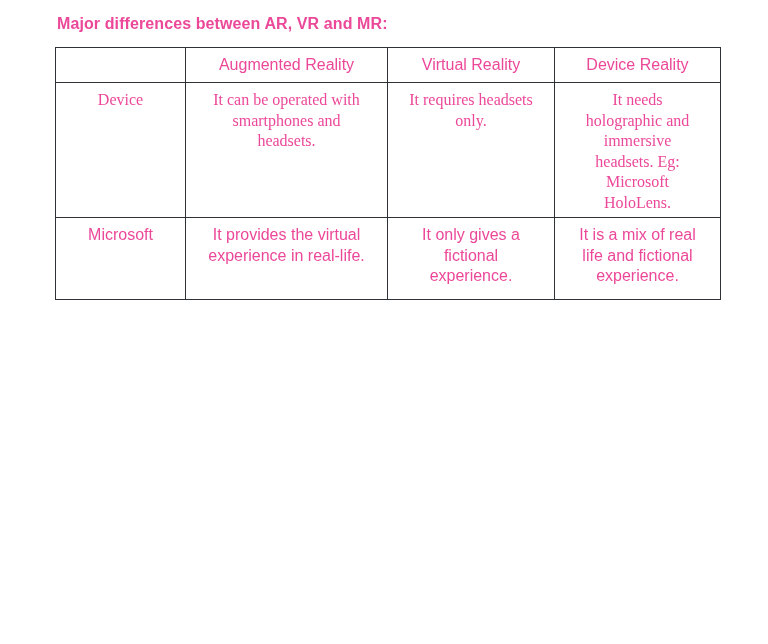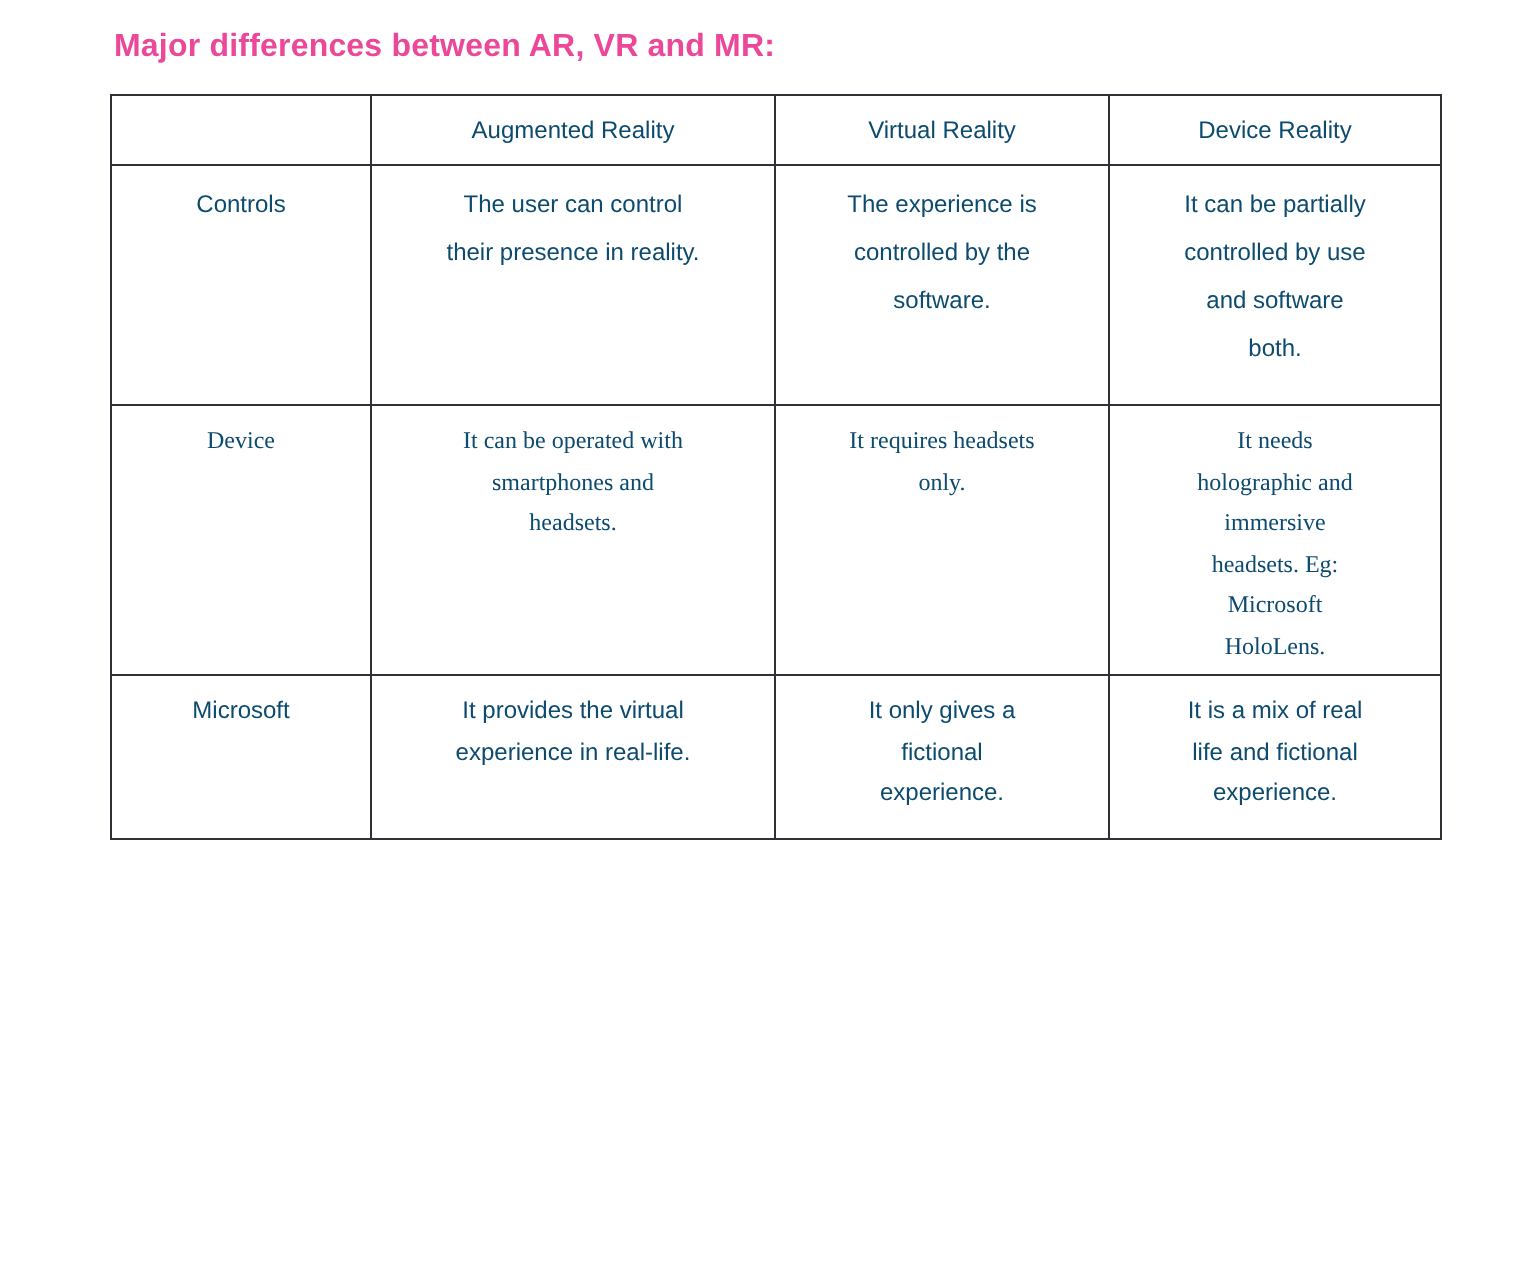--- a/index.html
+++ b/index.html
@@ -33,22 +33,22 @@
     border-collapse: collapse;
     table-layout: fixed;
   }
   col.c0 { width: 130px; }
   col.c1 { width: 202px; }
   col.c2 { width: 167px; }
   col.c3 { width: 166px; }
   .compare th, .compare td {
     border: 1.5px solid #2e3236;
     text-align: center;
-    color: #0c4a6e;
-    font-size: 12px;
+    color: #ec4899;
+    font-size: 16px;
     font-weight: 400;
     white-space: pre-line;
     background: #ffffff;
     box-sizing: border-box;
   }
   .compare thead th {
     height: 35px;
     vertical-align: middle;
     padding: 2px 4px;
     line-height: 20px;
@@ -78,32 +78,20 @@
     </colgroup>
     <thead>
       <tr>
         <th></th>
         <th>Augmented Reality</th>
         <th>Virtual Reality</th>
         <th>Device Reality</th>
       </tr>
     </thead>
     <tbody>
-      <tr class="r2">
-        <th>Controls</th>
-        <td>The user can control
-their presence in reality.</td>
-        <td>The experience is
-controlled by the
-software.</td>
-        <td>It can be partially
-controlled by use
-and software
-both.</td>
-      </tr>
       <tr class="r3">
         <th>Device</th>
         <td>It can be operated with
 smartphones and
 headsets.</td>
         <td>It requires headsets
 only.</td>
         <td>It needs
 holographic and
 immersive

